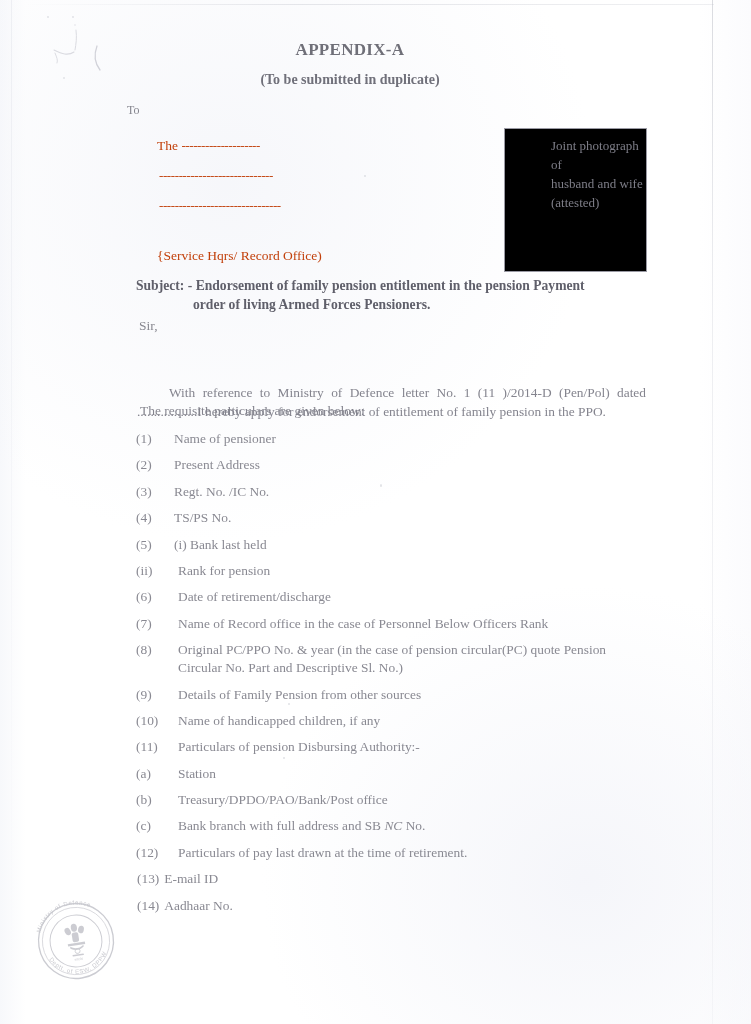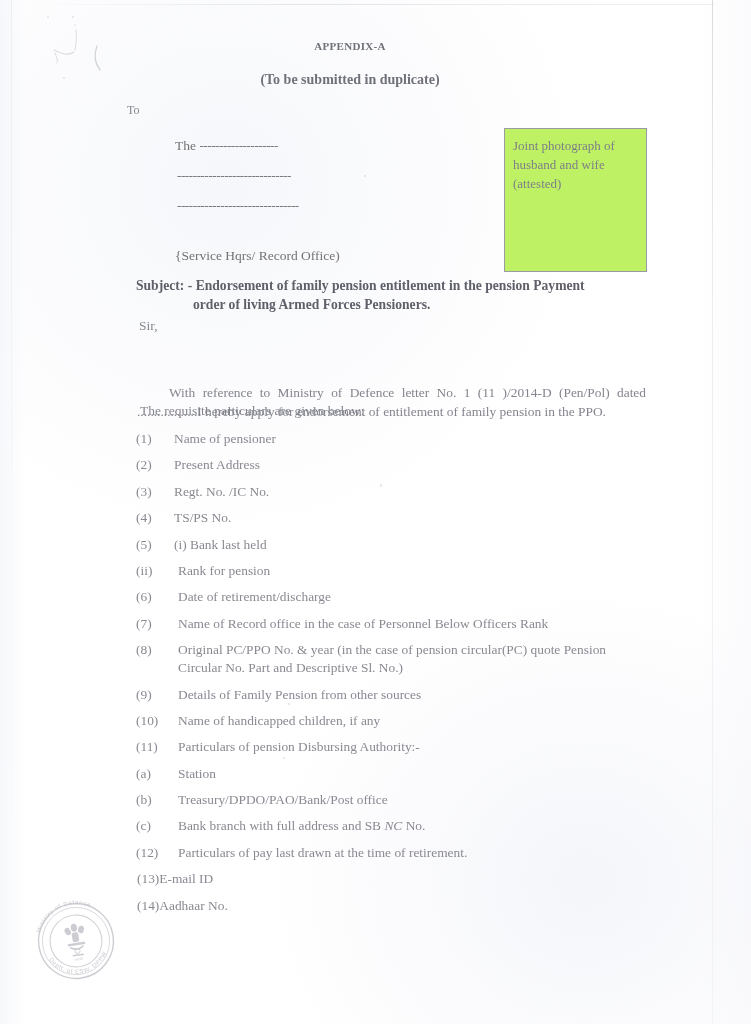--- a/index.html
+++ b/index.html
@@ -58,21 +58,21 @@
   }
 
   
   .doc-title {
     position: absolute;
     top: 40px;
     left: 0;
     width: 700px;
     text-align: center;
     font-weight: bold;
-    font-size: 11px;
+    font-size: 17px;
     letter-spacing: 0.3px;
     color: #6f6f78;
   }
   .doc-subtitle {
     position: absolute;
     top: 72px;
     left: 0;
     width: 700px;
     text-align: center;
     font-weight: bold;
@@ -84,45 +84,46 @@
   .to-label {
     position: absolute;
     top: 103px;
     left: 127px;
     font-size: 12px;
     color: #86868f;
   }
   .addr-block {
     position: absolute;
     top: 131px;
-    left: 175px;
+    left: 157px;
     width: 310px;
     font-size: 13.5px;
     line-height: 30px;
-    color: #737373;
+    color: #c2410c;
   }
   .addr-line .dashes {
     letter-spacing: -0.4px;
     font-size: 13px;
   }
   .addr-line.indent-a { padding-left: 0; }
   .addr-line.indent-b { padding-left: 2px; }
   .addr-line.indent-c { padding-left: 2px; }
   .addr-office { margin-top: 20px; }
 
   
   .photo-box {
     position: absolute;
     top: 128px;
     left: 504px;
     width: 143px;
     height: 144px;
     border: 1px solid #9a9aa4;
     box-sizing: border-box;
-    background: #bef264;
+    background: #000000;
+    padding-left: 38px;
   }
   .photo-box-text {
     padding: 7px 0 0 8px;
     font-size: 13px;
     line-height: 19px;
     color: #7e7e88;
     font-family: "Liberation Serif", "DejaVu Serif", serif;
   }
 
   
@@ -197,20 +198,21 @@
   
   .list-item.gap-wide .num { width: 42px; }
   
   .list-item.inline-num {
     display: block;
     margin-left: 1px;
   }
   .list-item.inline-num .num {
     display: inline;
     width: auto;
+    margin-right: 5px;
   }
   .list-item.inline-num .txt { display: inline; }
 
   .list-item.sp-before { margin-top: 3px; }
 
   .italic-nc { font-style: italic; margin-top: 24px; }
 
   
   .seal {
     position: absolute;

